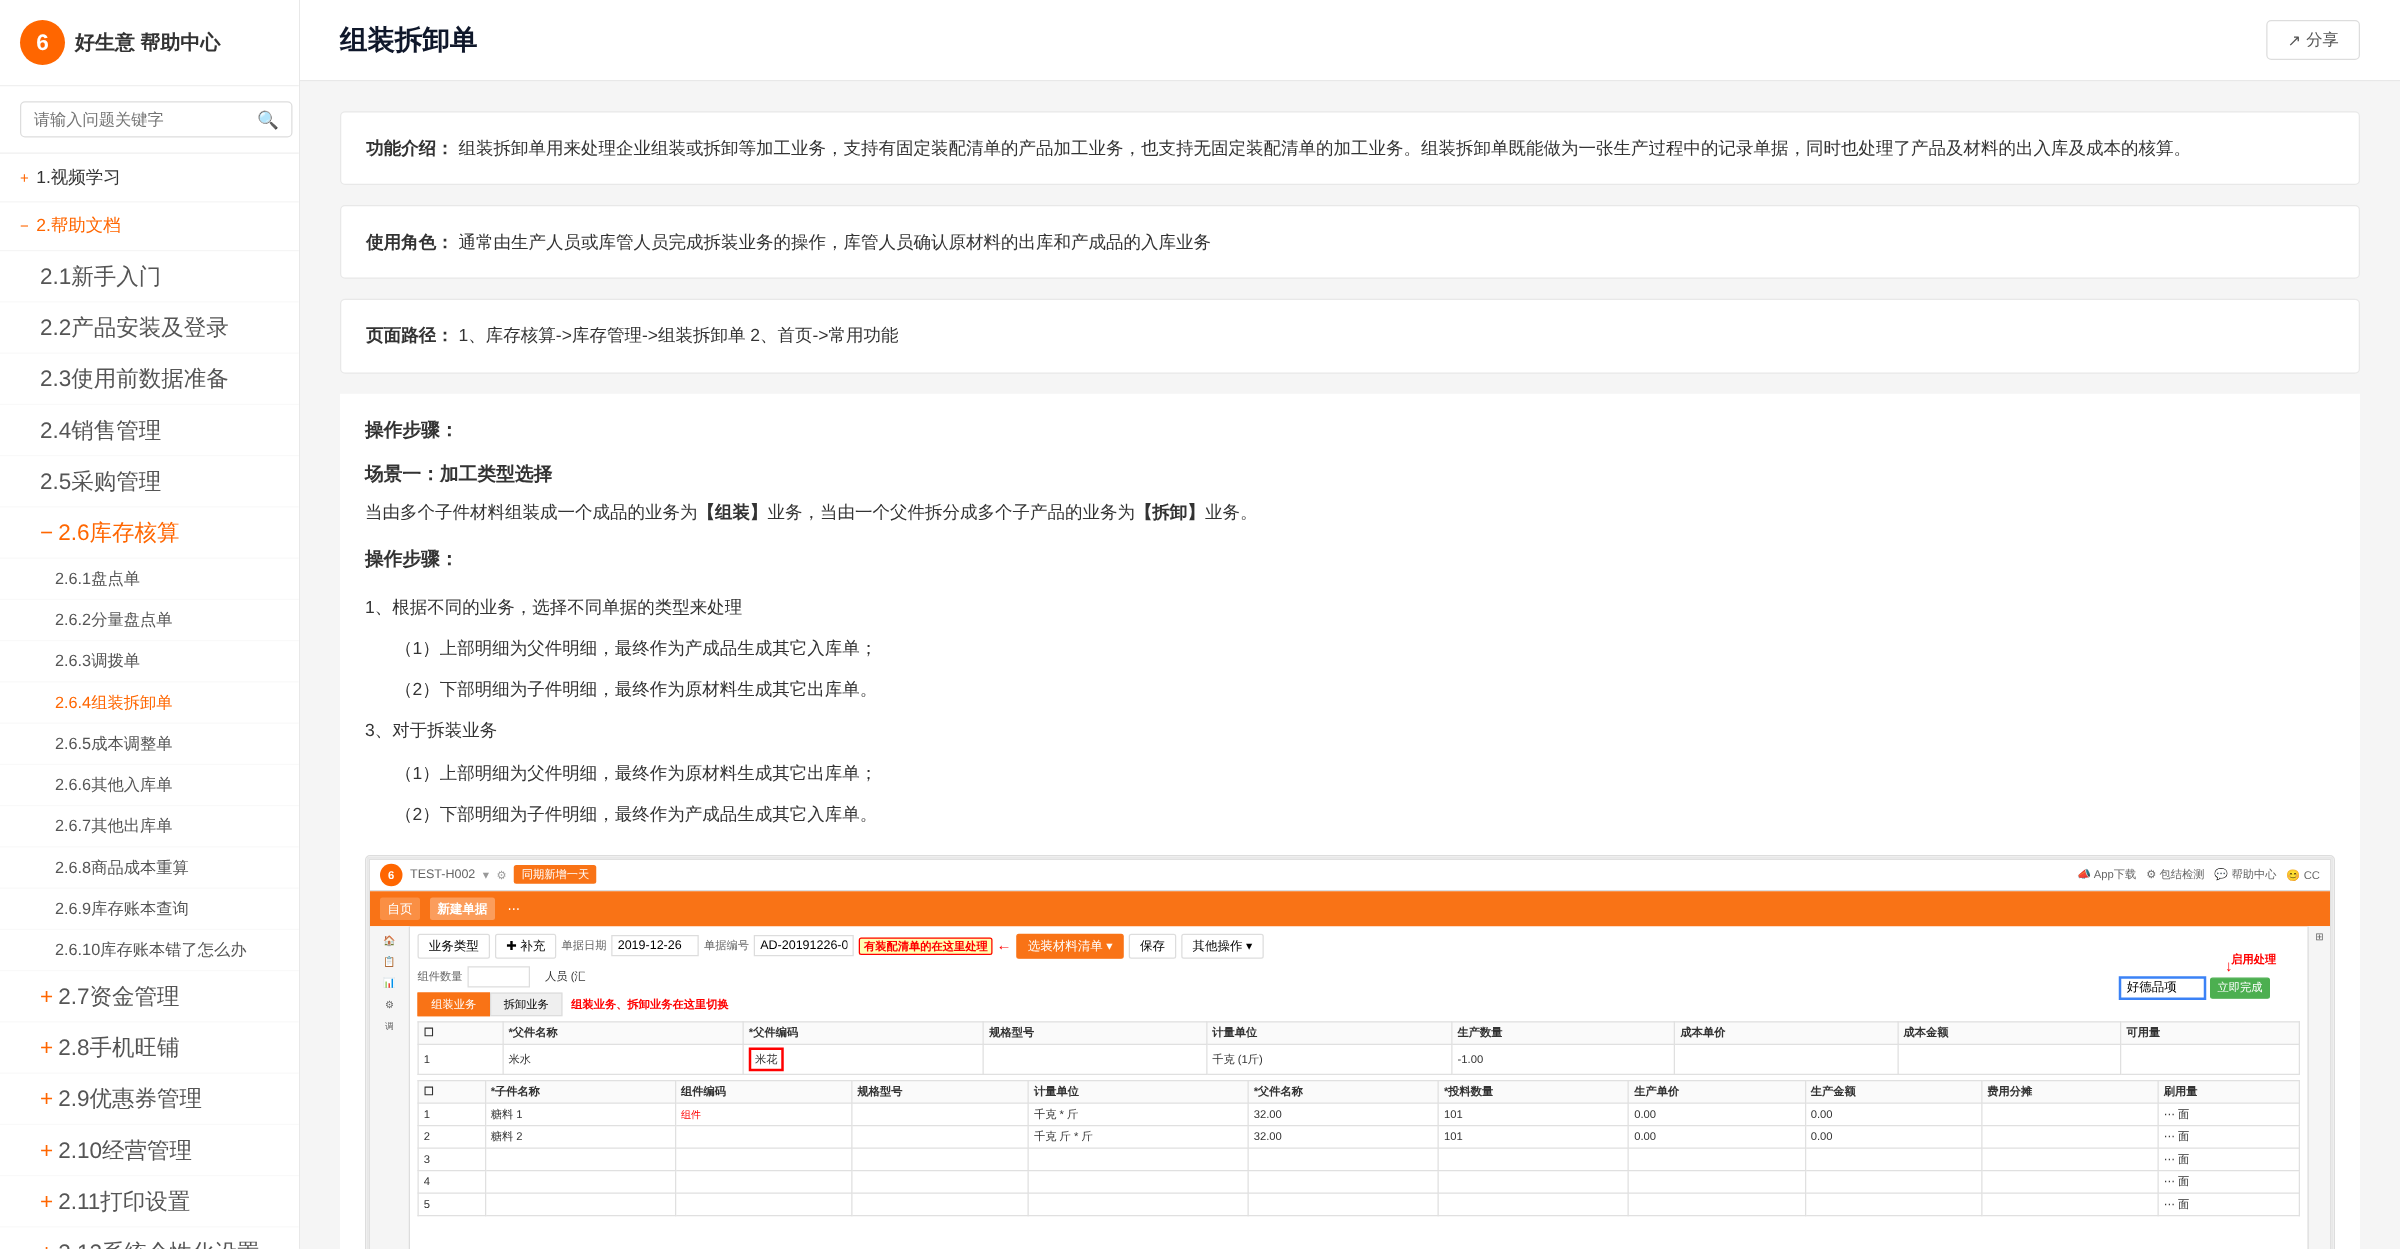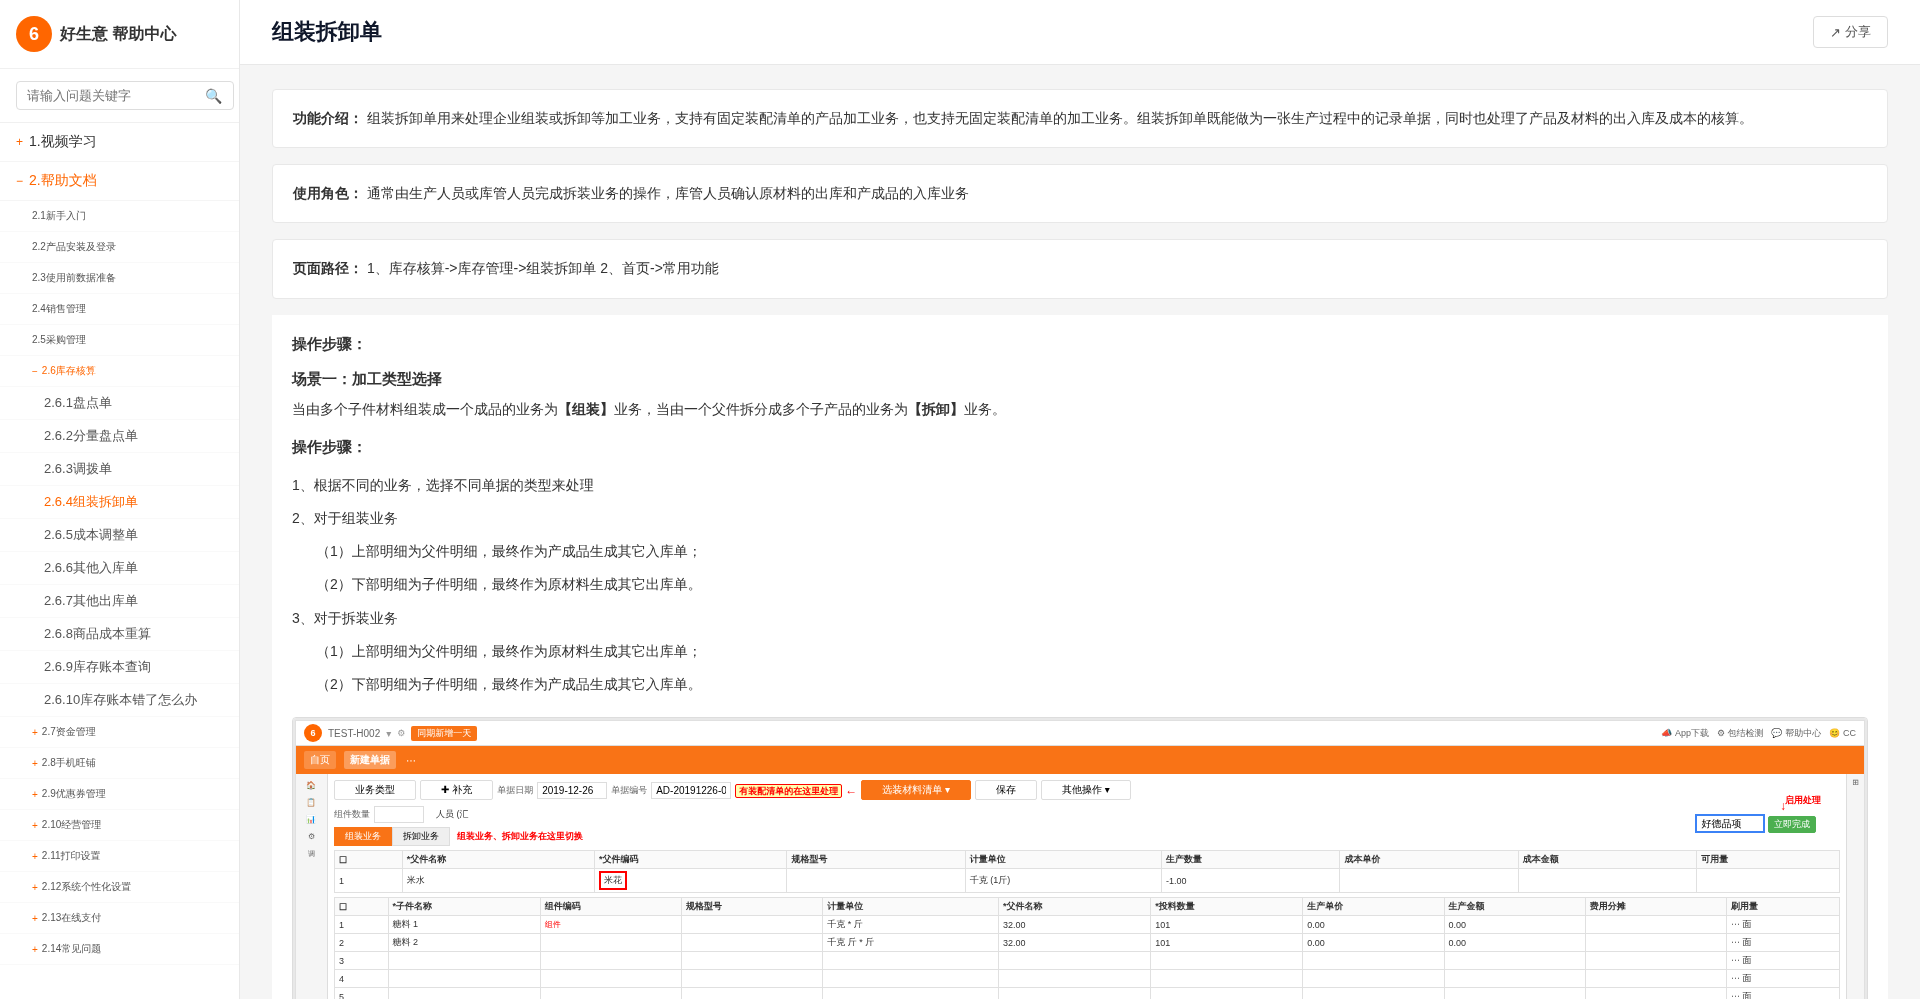--- a/index.html
+++ b/index.html
@@ -85,21 +85,21 @@
       border-bottom: 1px solid #f5f5f5;
     }
     .nav-top-item .plus-icon { color: #f60; margin-right: 6px; font-size: 12px; }
     .nav-top-item.active { color: #f60; }
     .nav-top-item.active .minus-icon { color: #f60; margin-right: 6px; font-size: 12px; }
 
     .nav-sub-item {
       padding: 8px 16px 8px 32px;
       cursor: pointer;
       color: #555;
-      font-size: 10px;
+      font-size: 18px;
       display: flex;
       align-items: center;
       border-bottom: 1px solid #f9f9f9;
     }
 
     .nav-sub-sub-item {
       padding: 7px 16px 7px 44px;
       cursor: pointer;
       color: #555;
       font-size: 13px;
@@ -194,21 +194,21 @@
 
     
     .fake-app {
       background: #fff;
       border: 1px solid #e0e0e0;
       font-size: 11px;
       color: #333;
     }
 
     .fake-btn {
-      padding: 2px 20px;
+      padding: 2px 8px;
       border-radius: 2px;
       font-size: 10px;
       border: 1px solid #ddd;
       background: #fff;
       cursor: pointer;
     }
 
     .fake-btn.primary {
       background: #f97316;
       color: white;
@@ -408,21 +408,20 @@
       </div>
 
       <div class="step-text">
         当由多个子件材料组装成一个成品的业务为<span class="highlight">【组装】</span>业务，当由一个父件拆分成多个子产品的业务为<span class="highlight">【拆卸】</span>业务。
       </div>
 
       <div class="section-title" style="margin-top:16px;">操作步骤：</div>
 
       <div class="step-text">1、根据不同的业务，选择不同单据的类型来处理</div>
 
-      <div class="step-text">2、对于组装业务</div>
       <div class="step-text indent1">（1）上部明细为父件明细，最终作为产成品生成其它入库单；</div>
       <div class="step-text indent1">（2）下部明细为子件明细，最终作为原材料生成其它出库单。</div>
 
       <div class="step-text">3、对于拆装业务</div>
       <div class="step-text indent1">（1）上部明细为父件明细，最终作为原材料生成其它出库单；</div>
       <div class="step-text indent1">（2）下部明细为子件明细，最终作为产成品生成其它入库单。</div>
 
       <div class="screenshot-container">
         <div style="position: relative; background: #e8e8e8; padding: 2px;">
 

